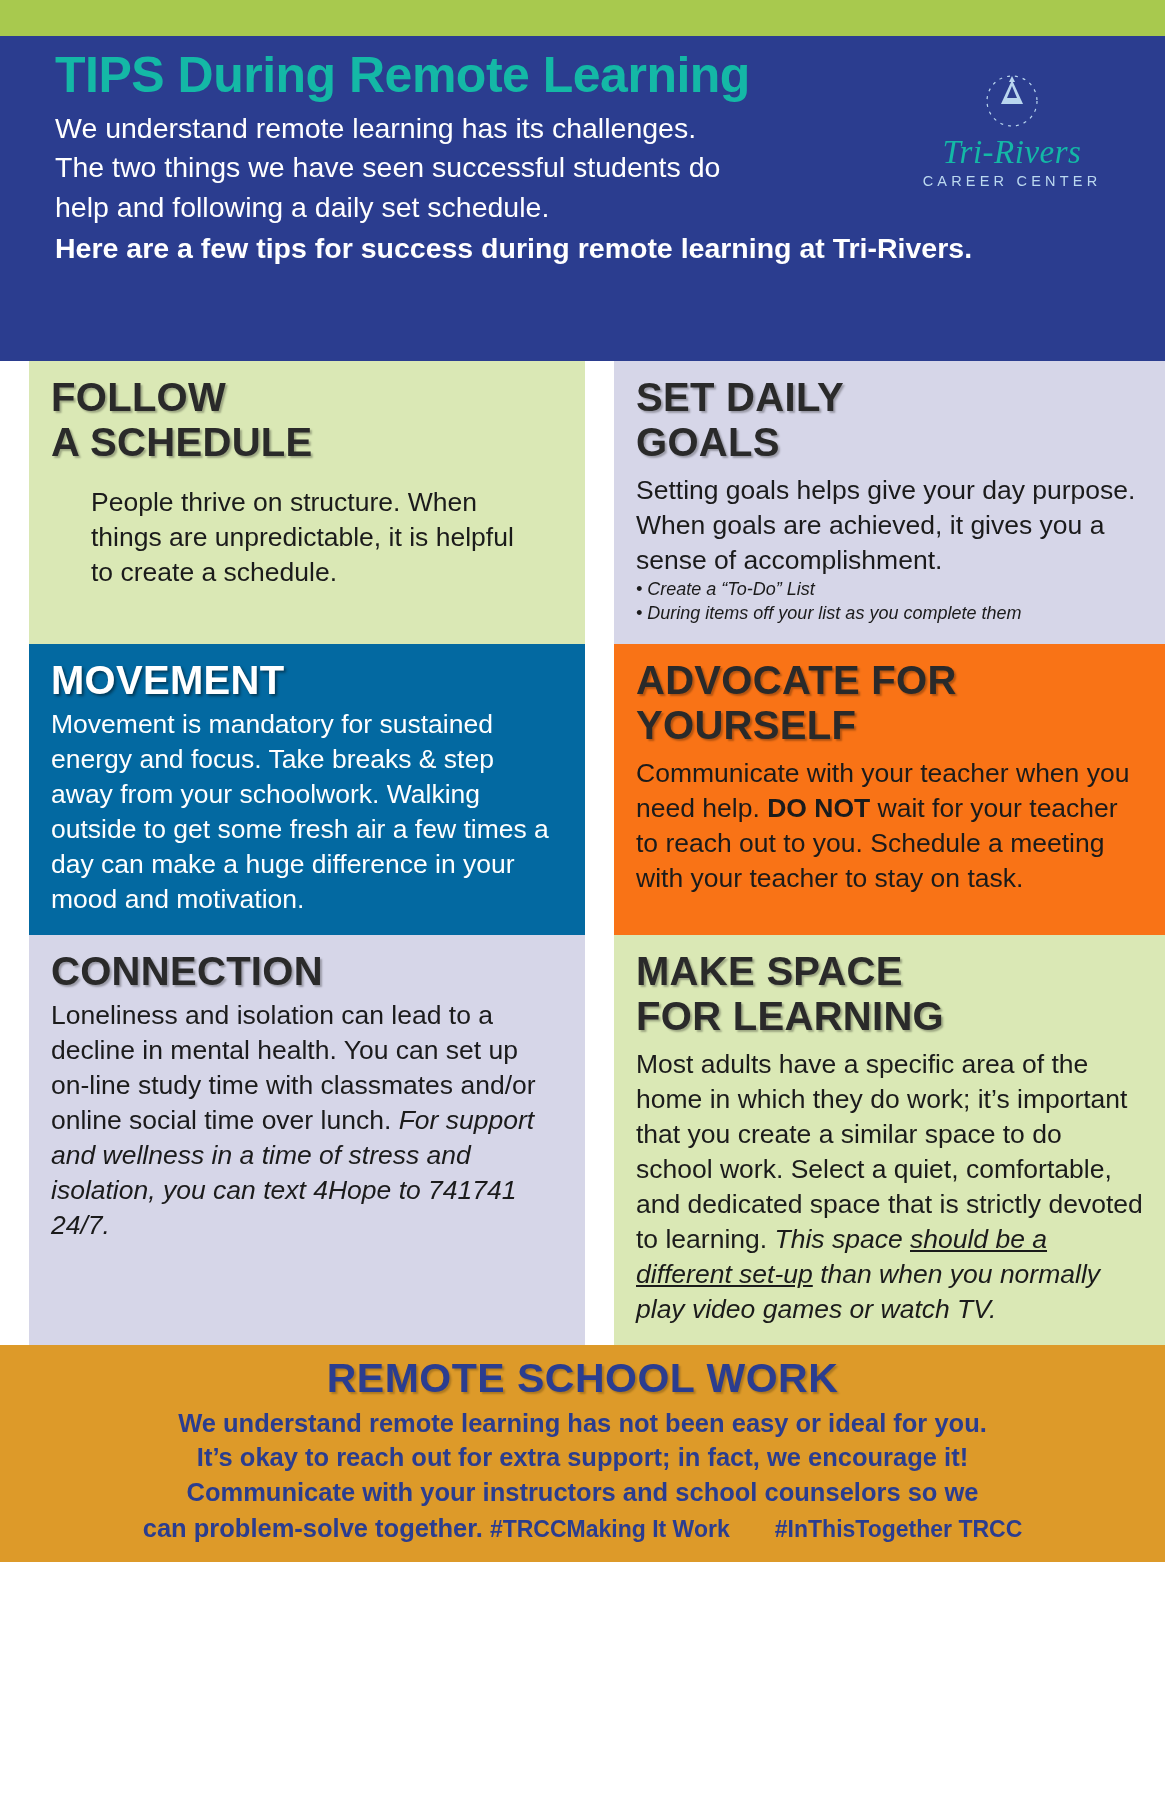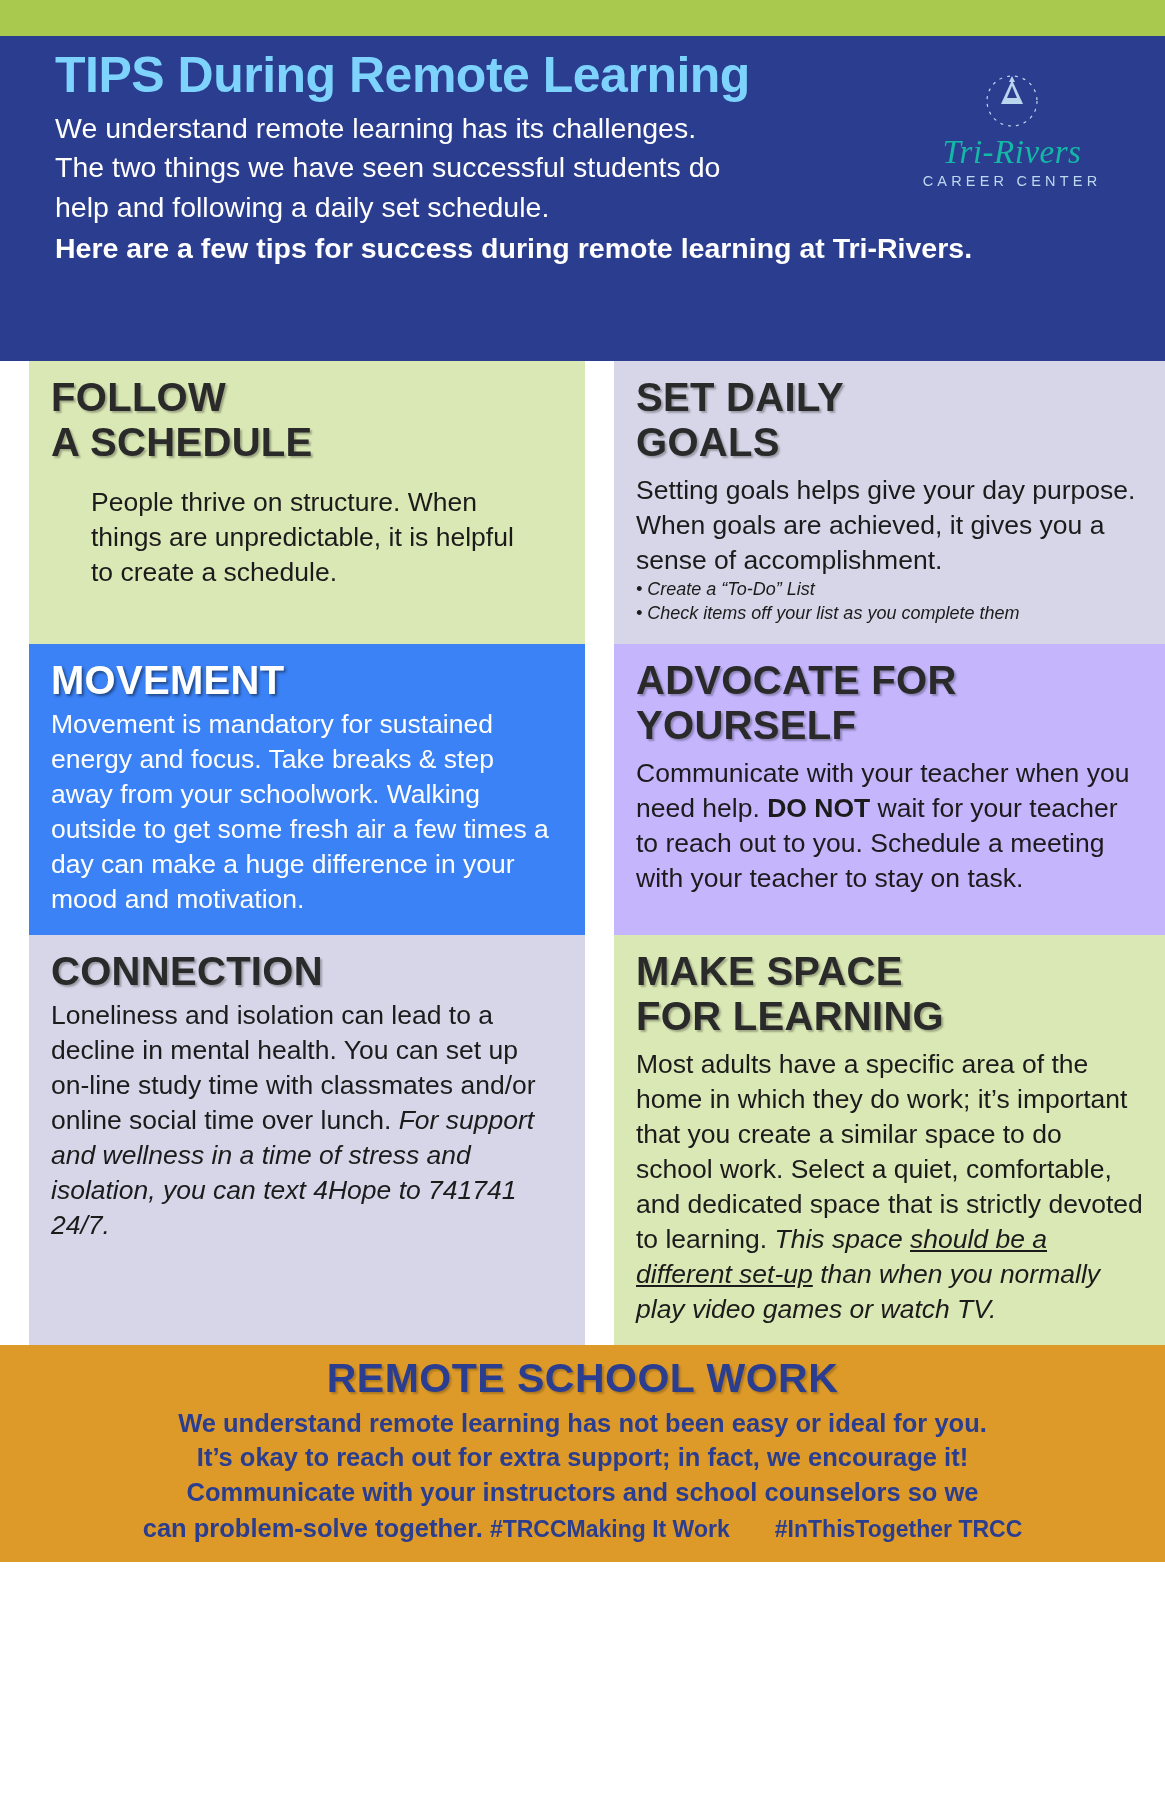--- a/index.html
+++ b/index.html
@@ -27,21 +27,21 @@
   .header {
     background: #2b3d8f;
     padding: 10px 40px 22px 55px;
     position: relative;
     min-height: 325px;
   }
   .header h1 {
     font-family: "Liberation Sans", sans-serif;
     font-size: 50px;
     font-weight: bold;
-    color: #7dd3fc;
+    color: #14b8a6;
     letter-spacing: -0.5px;
     line-height: 1.18;
     margin-bottom: 4px;
   }
   .header p {
     font-size: 28.5px;
     color: #ffffff;
     line-height: 1.38;
     font-weight: 400;
   }
@@ -102,23 +102,23 @@
   }
   .cell ul li:before {
     content: "• ";
   }
 
   
   .c-green   { background: #dae8b5; color: #1b1b1b; }
   .c-green h2 { color: #2a2a2a; text-shadow: 2px 2px 2px rgba(0,0,0,0.28); }
   .c-lav     { background: #d6d6e8; color: #1b1b1b; }
   .c-lav h2  { color: #2a2a2a; text-shadow: 2px 2px 2px rgba(0,0,0,0.28); }
-  .c-gray    { background: #3b82f6; color: #ffffff; }
+  .c-gray    { background: #0369a1; color: #ffffff; }
   .c-gray h2 { color: #ffffff; text-shadow: 2px 2px 3px rgba(0,0,0,0.45); }
-  .c-orange  { background: #c4b5fd; color: #1b1b1b; }
+  .c-orange  { background: #f97316; color: #1b1b1b; }
   .c-orange h2 { color: #2a2a2a; text-shadow: 2px 2px 2px rgba(0,0,0,0.28); }
 
   .tight h2 { margin-bottom: 4px; }
 
   
   .footer {
     background: #dd9a29;
     color: #2b3d8f;
     text-align: center;
     padding: 10px 30px 16px;
@@ -186,21 +186,21 @@
     </div>
 
     <div class="cell c-lav">
       <h2>
         <span>SET DAILY</span><br>
         <span>GOALS</span>
       </h2>
       <p>Setting goals helps give your day purpose. When goals are achieved, it gives you a sense of accomplishment.</p>
       <ul>
         <li>Create a “To-Do” List</li>
-        <li>Check items off your list as you complete them</li>
+        <li>During items off your list as you complete them</li>
       </ul>
     </div>
 
     <div class="cell c-gray tight">
       <h2>MOVEMENT</h2>
       <p>Movement is mandatory for sustained energy and focus. Take breaks &amp; step away from your schoolwork. Walking outside to get some fresh air a few times a day can make a huge difference in your mood and motivation.</p>
     </div>
 
     <div class="cell c-orange">
       <h2>

